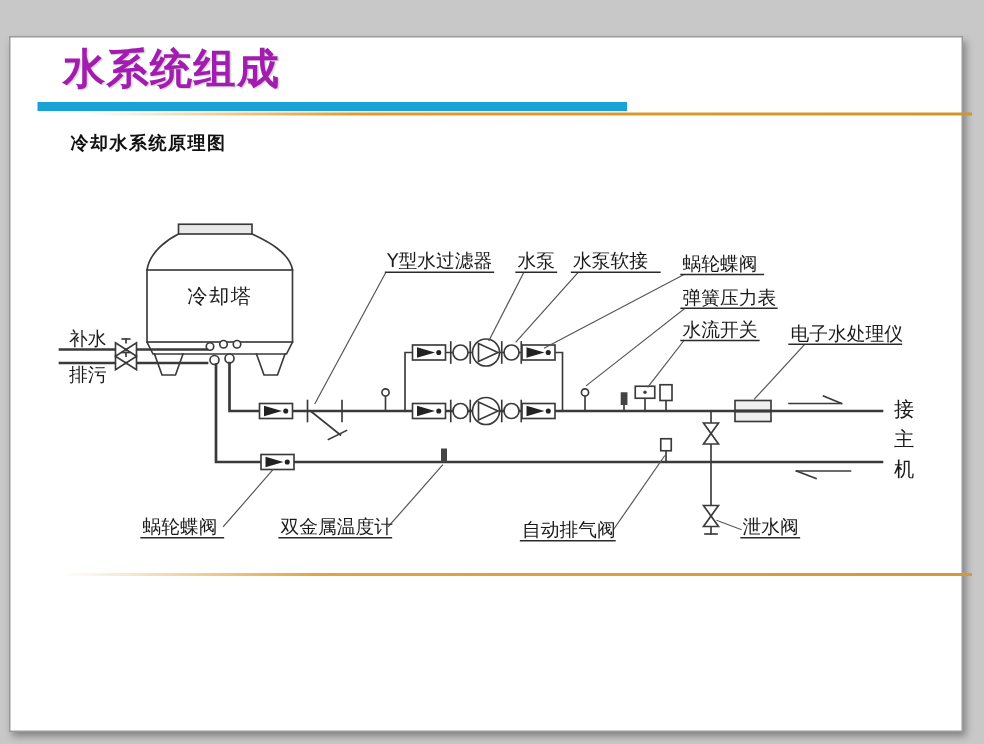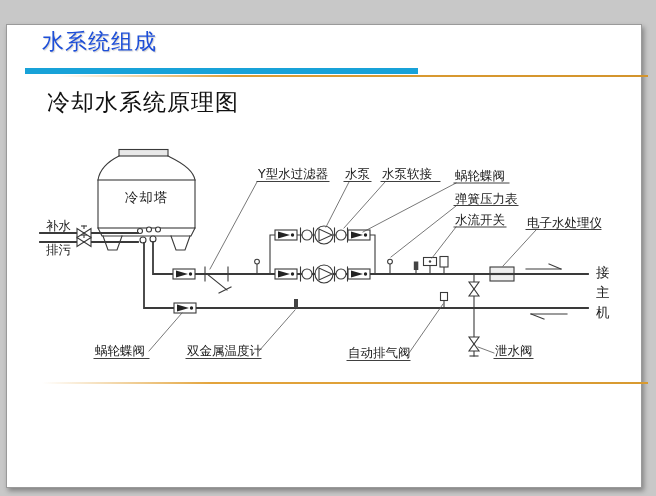--- a/index.html
+++ b/index.html
@@ -9,35 +9,35 @@
     font-family:"DejaVu Sans","Liberation Sans",sans-serif;
   }
   .page{
     position:absolute;left:6px;top:24px;width:634px;height:462px;
     background:#ffffff;border:1px solid #9a9a9a;
     box-shadow:2px 3px 5px rgba(0,0,0,.35);
   }
   .slide-title{
     position:absolute;left:42px;top:27px;
     font-family:"DejaVu Serif","Liberation Serif",serif;
-    font-size:22px;font-weight:400;color:#1d4ed8;letter-spacing:1px;
+    font-size:28px;font-weight:700;color:#a21caf;letter-spacing:1px;
     text-shadow:1px 1px 1px rgba(120,120,120,.35);
     white-space:nowrap;
   }
   .blue-bar{
     position:absolute;left:25px;top:68px;width:393px;height:6px;
     background:#18a2d8;
   }
   .thin-line-top{
     position:absolute;left:58px;top:75px;width:590px;height:2px;
     background:linear-gradient(to right,rgba(221,157,51,0),#dd9d33 30%,#d3942c);
   }
   .subtitle{
     position:absolute;left:47px;top:87px;
-    font-size:23px;font-weight:normal;color:#111;letter-spacing:1px;
+    font-size:12px;font-weight:bold;color:#111;letter-spacing:1px;
     white-space:nowrap;
   }
   .thin-line-bottom{
     position:absolute;left:42px;top:382px;width:606px;height:2px;
     background:linear-gradient(to right,rgba(227,164,60,0),#e3a43c 28%,#d89a30);
   }
   svg.schematic{position:absolute;left:0;top:0;}
   .d{stroke:#3a3a3a;stroke-width:1.1;fill:none;stroke-linecap:square;}
   .pipe{stroke-width:1.8;}
   .leader{stroke-width:0.8;stroke:#555;}

